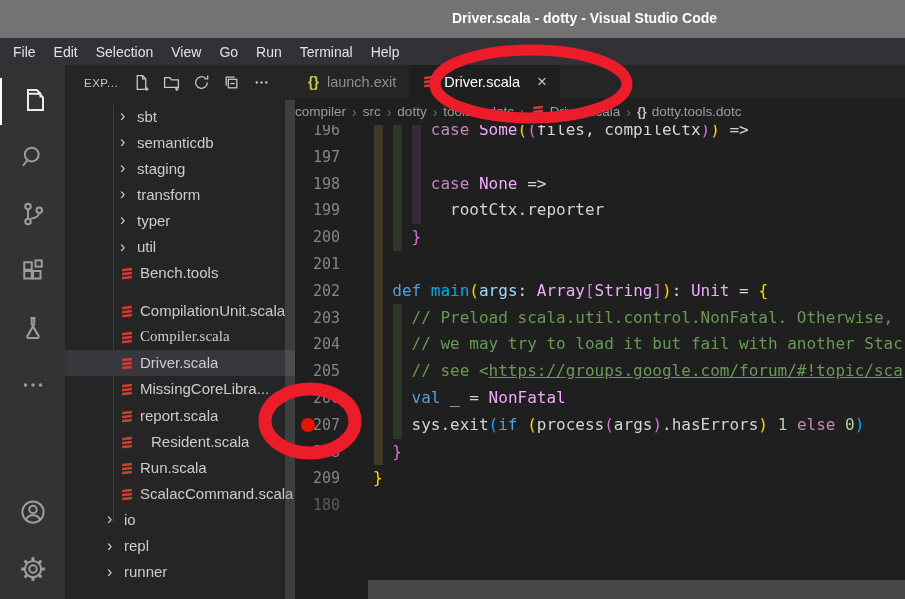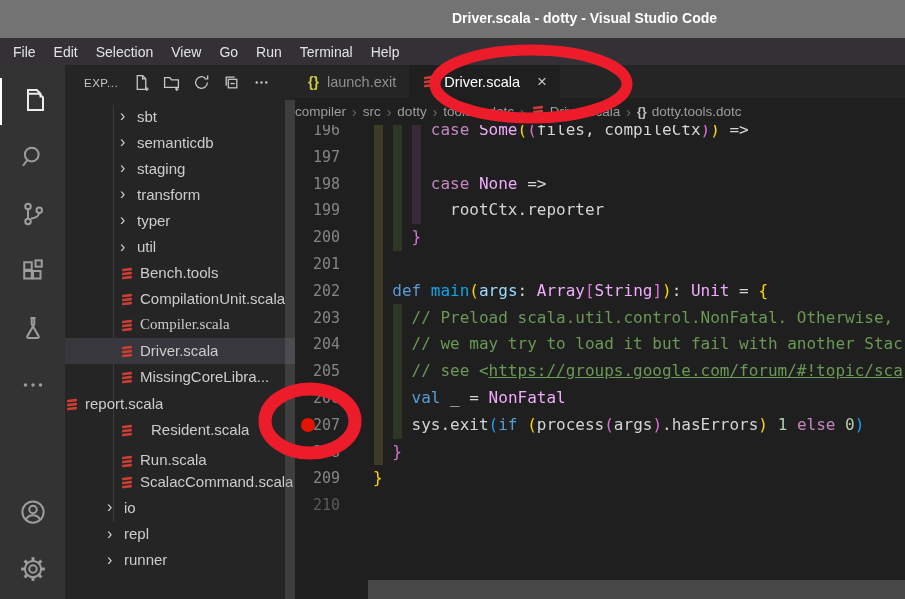--- a/index.html
+++ b/index.html
@@ -240,21 +240,21 @@
             <svg class="scala-bars" width="14" height="15" viewBox="0 0 14 15">
               <g transform="skewY(-6)">
                 <rect x="2" y="4" width="10" height="2.6" rx="1"></rect>
                 <rect x="2" y="8" width="10" height="2.6" rx="1"></rect>
                 <rect x="2" y="12" width="10" height="2.6" rx="1"></rect>
               </g>
             </svg>
           </span>
           <span class="rlabel">Bench.tools</span>
         </div>
-        <div class="row" style="padding-left: 55px;">
+        <div class="row" style="padding-left: 55px; margin-top: 12px;">
           <span class="ficon">
             <svg class="scala-bars" width="14" height="15" viewBox="0 0 14 15">
               <g transform="skewY(-6)">
                 <rect x="2" y="4" width="10" height="2.6" rx="1"></rect>
                 <rect x="2" y="8" width="10" height="2.6" rx="1"></rect>
                 <rect x="2" y="12" width="10" height="2.6" rx="1"></rect>
               </g>
             </svg>
           </span>
           <span class="rlabel">CompilationUnit.scala</span>
@@ -288,21 +288,21 @@
             <svg class="scala-bars" width="14" height="15" viewBox="0 0 14 15">
               <g transform="skewY(-6)">
                 <rect x="2" y="4" width="10" height="2.6" rx="1"></rect>
                 <rect x="2" y="8" width="10" height="2.6" rx="1"></rect>
                 <rect x="2" y="12" width="10" height="2.6" rx="1"></rect>
               </g>
             </svg>
           </span>
           <span class="rlabel">MissingCoreLibra...</span>
         </div>
-        <div class="row" style="">
+        <div class="row" style="padding-left: 55px;">
           <span class="ficon">
             <svg class="scala-bars" width="14" height="15" viewBox="0 0 14 15">
               <g transform="skewY(-6)">
                 <rect x="2" y="4" width="10" height="2.6" rx="1"></rect>
                 <rect x="2" y="8" width="10" height="2.6" rx="1"></rect>
                 <rect x="2" y="12" width="10" height="2.6" rx="1"></rect>
               </g>
             </svg>
           </span>
           <span class="rlabel">report.scala</span>
@@ -312,21 +312,21 @@
             <svg class="scala-bars" width="14" height="15" viewBox="0 0 14 15">
               <g transform="skewY(-6)">
                 <rect x="2" y="4" width="10" height="2.6" rx="1"></rect>
                 <rect x="2" y="8" width="10" height="2.6" rx="1"></rect>
                 <rect x="2" y="12" width="10" height="2.6" rx="1"></rect>
               </g>
             </svg>
           </span>
           <span class="rlabel">Resident.scala</span>
         </div>
-        <div class="row" style="padding-left: 55px; align-items: flex-end;">
+        <div class="row" style="padding-left: 55px;">
           <span class="ficon">
             <svg class="scala-bars" width="14" height="15" viewBox="0 0 14 15">
               <g transform="skewY(-6)">
                 <rect x="2" y="4" width="10" height="2.6" rx="1"></rect>
                 <rect x="2" y="8" width="10" height="2.6" rx="1"></rect>
                 <rect x="2" y="12" width="10" height="2.6" rx="1"></rect>
               </g>
             </svg>
           </span>
           <span class="rlabel">Run.scala</span>
@@ -471,21 +471,21 @@
         </div>
         <div class="line">
           <span class="ln">208</span>
           <span class="ct">  <span class="tk-b2">}</span></span>
         </div>
         <div class="line">
           <span class="ln">209</span>
           <span class="ct"><span class="tk-b1">}</span></span>
         </div>
         <div class="line">
-          <span class="ln dim">210</span>
+          <span class="ln dim">180</span>
           <span class="ct"></span>
         </div>
       </div>
     <div class="hscroll"></div>
   </section>
 </div>
 
 <svg class="annot" width="905" height="599" viewBox="0 0 905 599">
   <ellipse cx="531" cy="84" rx="96" ry="34" fill="none" stroke-width="11" stroke="#ed1c2b"></ellipse>
   <ellipse cx="310" cy="421" rx="45" ry="32" fill="none" stroke-width="13" stroke="#ed1c2b"></ellipse>

